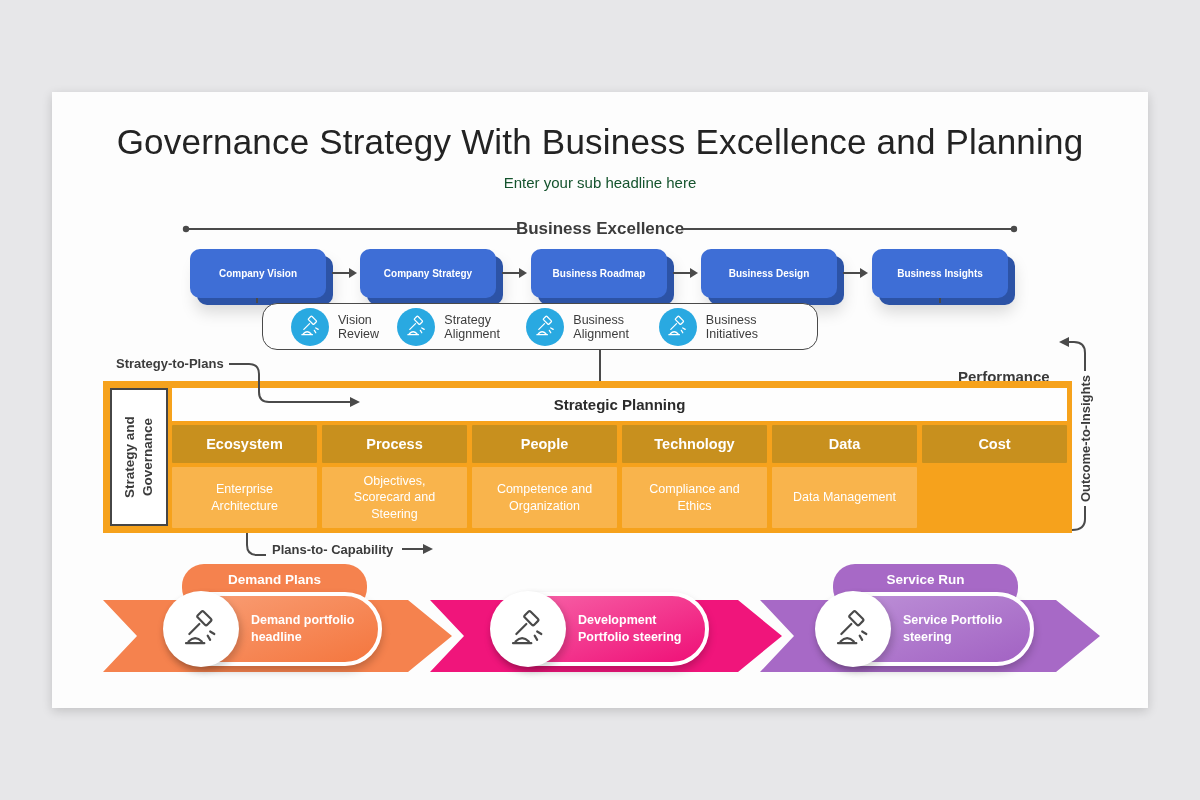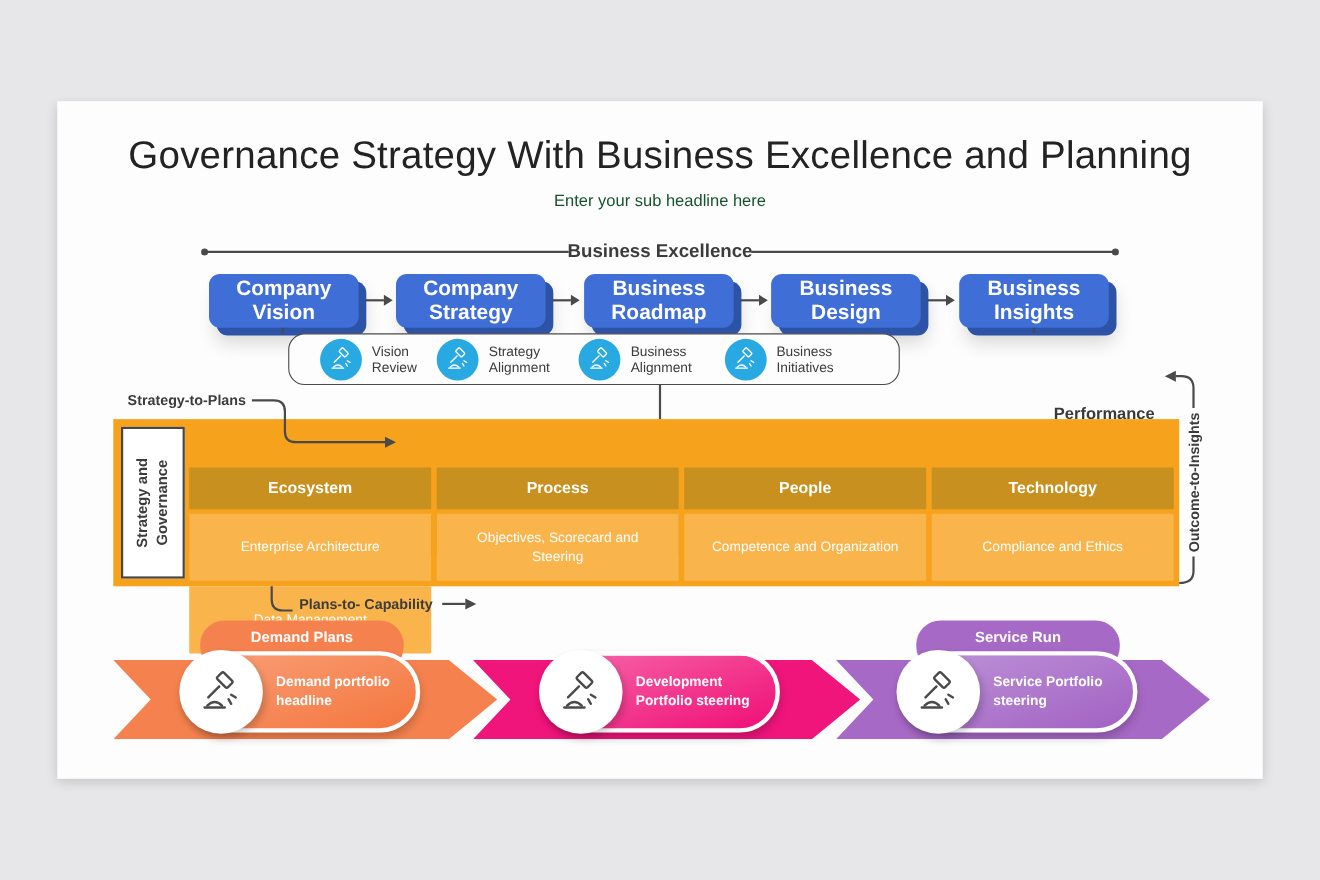--- a/index.html
+++ b/index.html
@@ -10,41 +10,41 @@
 
   .abs { position:absolute; }
   #overlay { position:absolute; left:0; top:0; width:1200px; height:800px; z-index:5; pointer-events:none; }
 
   .title { left:0; right:0; top:122px; text-align:center; font-size:35px; font-weight:500; color:#232323; letter-spacing:.2px; z-index:2; }
   .subtitle { left:0; right:0; top:174px; text-align:center; font-size:15px; color:#14532d; z-index:2; }
   .be-heading { left:0; right:0; top:219px; text-align:center; font-size:17px; font-weight:bold; color:#3c3c3c; z-index:2; }
 
   .box-blue { top:249px; width:136px; height:49px; background:#3e6ed6; border-radius:10px;
               box-shadow:7px 7px 0 #2c53a6, 6px 14px 16px rgba(0,0,0,.15);
-              color:#fff; font-weight:bold; font-size:19px; display:flex; align-items:center; justify-content:center;
+              color:#fff; font-weight:bold; font-size:10px; display:flex; align-items:center; justify-content:center;
               text-align:center; z-index:2; }
 
   .rev-bar { left:262px; top:303px; width:556px; height:47px; border:1.5px solid #4a4a4a; border-radius:15px;
              background:#fdfdfd; display:flex; align-items:center; justify-content:space-between; padding:0 28px; z-index:2; }
   .rev-group { display:flex; align-items:center; gap:9px; }
   .rev-circle { width:38px; height:38px; border-radius:50%; background:#29a9e1; color:#fff;
                 display:flex; align-items:center; justify-content:center; flex:0 0 auto; }
   .rev-label { font-size:12.5px; color:#3c3c3c; }
 
   .side-label { font-size:13px; font-weight:bold; color:#3c3c3c; z-index:6; }
   .perf { left:958px; top:320px; width:104px; font-size:15px; font-weight:bold; color:#3a3a3a; line-height:1.2; z-index:2;margin-top:48px; }
 
   .table { left:103px; top:381px; width:969px; height:152px; background:#f6a21c; z-index:2; }
   .gov-box { left:110px; top:388px; width:58px; height:138px; background:#fff; border:2px solid #464646;
              display:flex; align-items:center; justify-content:center; z-index:3; }
   .vtext { writing-mode:vertical-rl; transform:rotate(180deg); font-weight:bold; color:#3c3c3c; text-align:center; }
   .gov-box .vtext { font-size:13.5px; line-height:1.35; }
   .plan-band { left:172px; top:388px; width:895px; height:33px; background:#fefefe; display:flex; align-items:center;
                justify-content:center; font-size:15px; font-weight:bold; color:#2b2b2b; z-index:3; }
-  .col-row { left:172px; width:895px; display:grid; grid-template-columns:repeat(4,1fr); grid-gap:5px; z-index:3; }
+  .col-row { left:172px; width:895px; display:grid; grid-template-columns:repeat(6,1fr); grid-gap:5px; z-index:3; }
   .col-head { background:#c8901e; height:38px; display:flex; align-items:center; justify-content:center;
               color:#fff; font-weight:bold; font-size:14.5px; border-radius:1px; }
   .col-cell { background:#f9b44c; height:61px; display:flex; align-items:center; justify-content:center;
               color:#fff; font-size:12.5px; line-height:1.3; text-align:center; padding:0 12px; border-radius:1px; }
   .o2i { left:1072px; top:372px; width:27px; height:134px; display:flex; align-items:center; justify-content:center; z-index:2; }
   .o2i .vtext { font-size:13px; }
 
   .band { top:600px; height:72px; z-index:1; }
   .band-orange { left:103px; width:349px; background:#f5824e;
     clip-path:polygon(0 0,305px 0,100% 50%,305px 100%,0 100%,34px 50%); }
@@ -167,20 +167,21 @@
   <div class="abs side-label" style="left:116px; top:356px">Strategy-to-Plans</div>
   <div class="abs side-label" style="left:272px; top:542px">Plans-to- Capability</div>
   <div class="abs o2i">
     <span class="vtext">Outcome-to-Insights</span>
   </div>
 
   <div class="abs table"></div>
   <div class="abs gov-box">
     <span class="vtext">Strategy and Governance</span>
   </div>
+  <div class="abs plan-band">Strategic Planning</div>
   <div class="abs col-row" style="top:425px">
     <div class="col-head">Ecosystem</div>
     <div class="col-head">Process</div>
     <div class="col-head">People</div>
     <div class="col-head">Technology</div>
     <div class="col-head">Data</div>
     <div class="col-head">Cost</div>
   </div>
   <div class="abs col-row" style="top:467px">
     <div class="col-cell">Enterprise Architecture</div>

